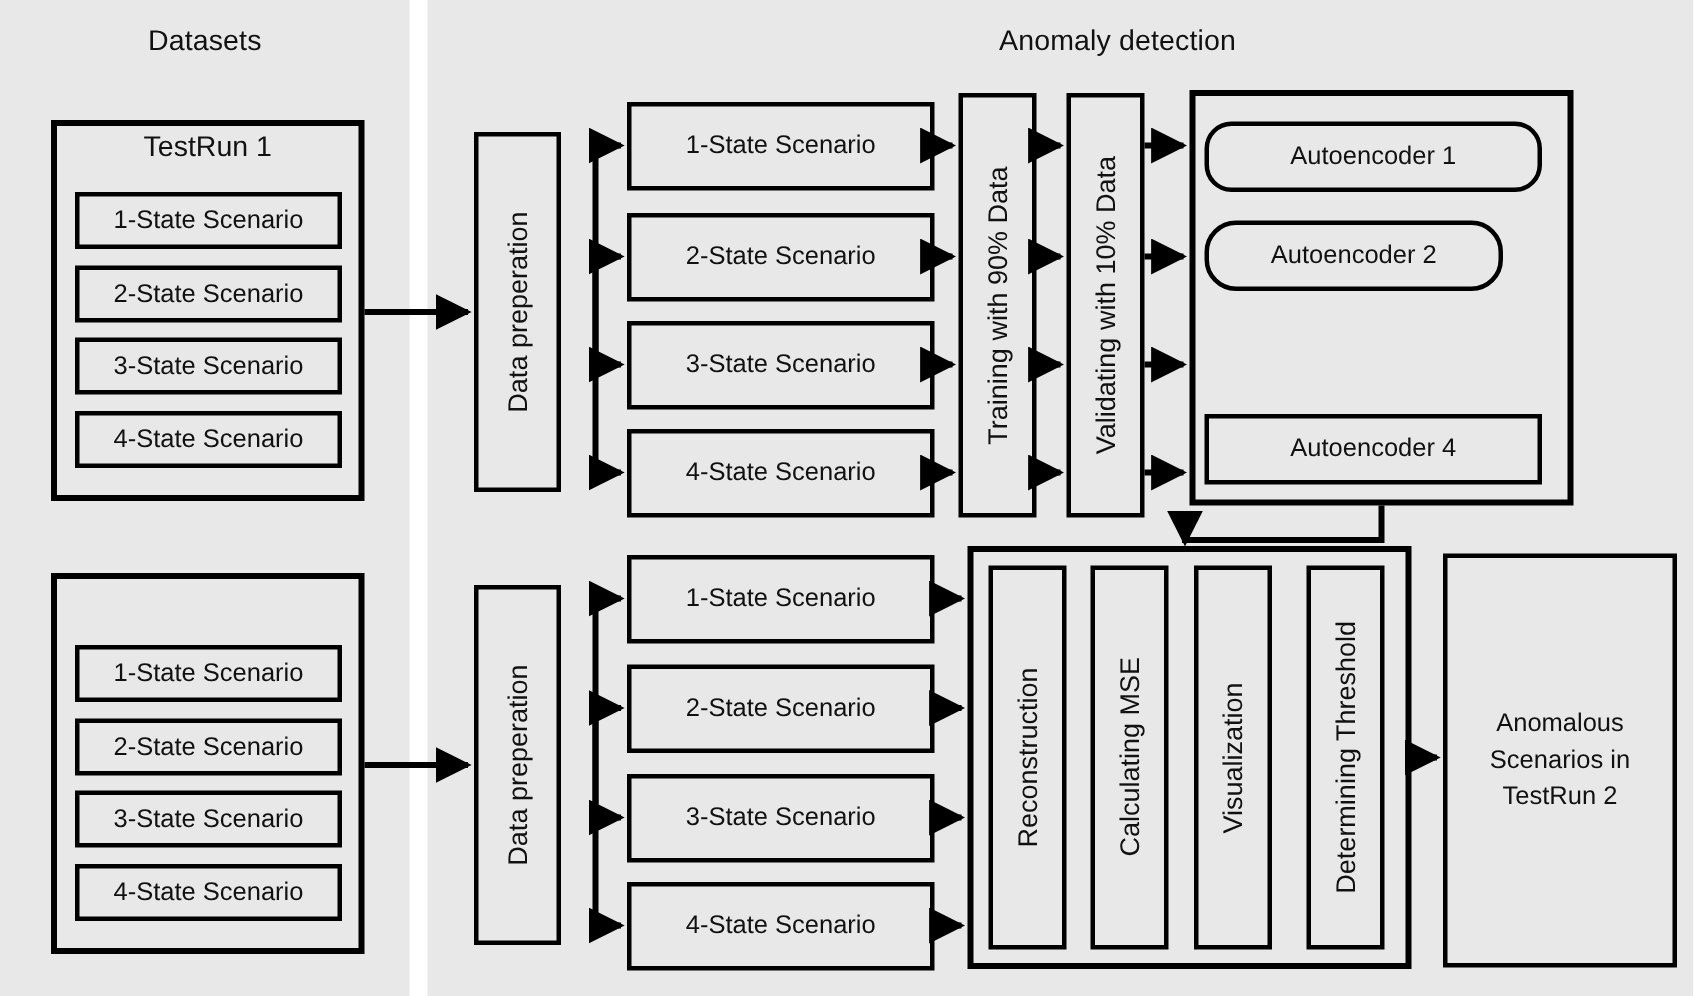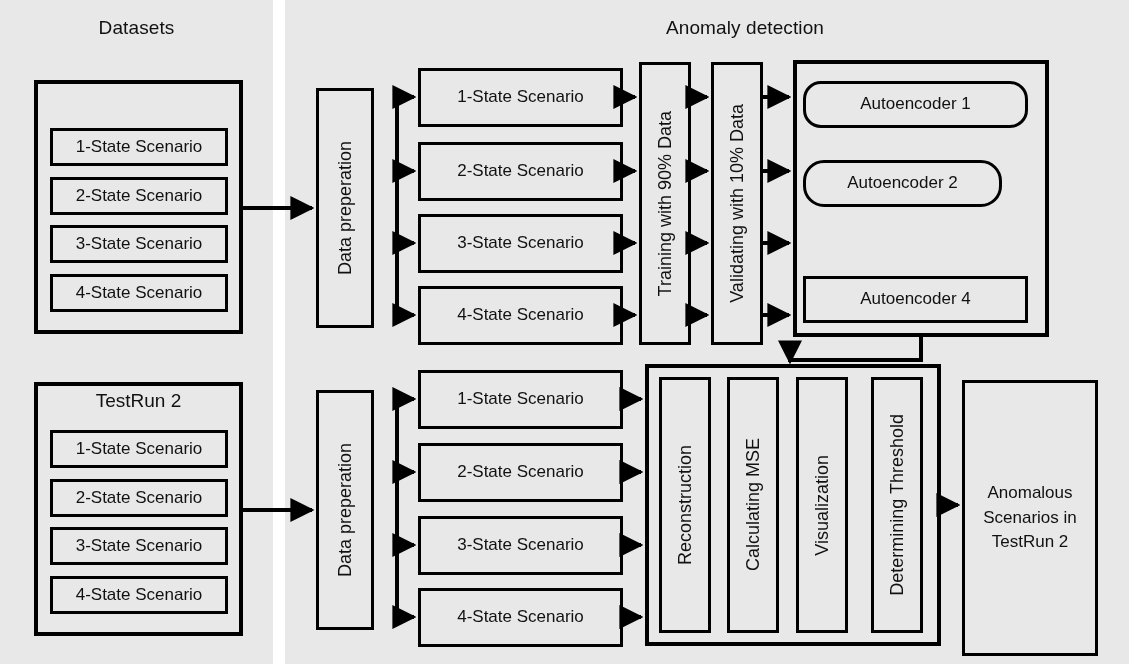--- a/index.html
+++ b/index.html
@@ -37,27 +37,27 @@
 
 <div id="canvas">
 
   <div class="panel" id="panel-datasets"></div>
   <div class="panel" id="panel-anomaly"></div>
 
   <div class="panel-title" id="title-datasets">Datasets</div>
   <div class="panel-title" id="title-anomaly">Anomaly detection</div>
 
   <div class="group" style="left:34px;top:80px;width:209px;height:254px;"></div>
+  <div class="group-label" style="left:34px;top:88px;width:209px;">TestRun 1</div>
   <div class="box" style="left:50px;top:128px;width:178px;height:38px;">1-State Scenario</div>
   <div class="box" style="left:50px;top:177px;width:178px;height:38px;">2-State Scenario</div>
   <div class="box" style="left:50px;top:225px;width:178px;height:38px;">3-State Scenario</div>
   <div class="box" style="left:50px;top:274px;width:178px;height:38px;">4-State Scenario</div>
 
   <div class="group" style="left:34px;top:382px;width:209px;height:254px;"></div>
-  <div class="group-label" style="left:34px;top:390px;width:209px;">TestRun 2</div>
   <div class="box" style="left:50px;top:430px;width:178px;height:38px;">1-State Scenario</div>
   <div class="box" style="left:50px;top:479px;width:178px;height:38px;">2-State Scenario</div>
   <div class="box" style="left:50px;top:527px;width:178px;height:38px;">3-State Scenario</div>
   <div class="box" style="left:50px;top:576px;width:178px;height:38px;">4-State Scenario</div>
 
   <div class="vbox" style="left:316px;top:88px;width:58px;height:240px;">
     <span>Data preperation</span>
   </div>
 
   <div class="box" style="left:418px;top:68px;width:205px;height:59px;">1-State Scenario</div>
@@ -68,21 +68,21 @@
   <div class="vbox" style="left:639px;top:62px;width:52px;height:283px;">
     <span>Training with 90% Data</span>
   </div>
 
   <div class="vbox" style="left:711px;top:62px;width:52px;height:283px;">
     <span>Validating with 10% Data</span>
   </div>
 
   <div class="group" style="left:793px;top:60px;width:256px;height:277px;"></div>
   <div class="box" style="left:803px;top:81px;width:225px;height:47px;border-radius:18px;">Autoencoder 1</div>
-  <div class="box" style="left:803px;top:160px;width:199px;height:47px;border-radius:21px;">Autoencoder 2</div>
+  <div class="box" style="left:803px;top:147px;width:199px;height:47px;border-radius:21px;">Autoencoder 2</div>
   <div class="box" style="left:803px;top:276px;width:225px;height:47px;text-align:center;">Autoencoder 4</div>
 
   <div class="vbox" style="left:316px;top:390px;width:58px;height:240px;">
     <span>Data preperation</span>
   </div>
 
   <div class="box" style="left:418px;top:370px;width:205px;height:59px;">1-State Scenario</div>
   <div class="box" style="left:418px;top:443px;width:205px;height:59px;">2-State Scenario</div>
   <div class="box" style="left:418px;top:516px;width:205px;height:59px;">3-State Scenario</div>
   <div class="box" style="left:418px;top:588px;width:205px;height:59px;">4-State Scenario</div>
@@ -94,21 +94,21 @@
   <div class="vbox" style="left:727px;top:377px;width:52px;height:256px;">
     <span>Calculating MSE</span>
   </div>
   <div class="vbox" style="left:796px;top:377px;width:52px;height:256px;">
     <span>Visualization</span>
   </div>
   <div class="vbox" style="left:871px;top:377px;width:52px;height:256px;">
     <span>Determining Threshold</span>
   </div>
 
-  <div class="box" style="left:962px;top:380px;width:136px;height:276px;padding:1px 12px;line-height:1.45;">Anomalous Scenarios in TestRun 2</div>
+  <div class="box" style="left:962px;top:369px;width:156px;height:276px;padding:1px 12px;line-height:1.45;">Anomalous Scenarios in TestRun 2</div>
 
   <svg id="wires" viewBox="0 0 1129 664" xmlns="http://www.w3.org/2000/svg">
     <defs>
       <marker id="ah" viewBox="0 0 10 10" refX="9" refY="5" markerWidth="6" markerHeight="6" orient="auto-start-reverse">
         <path d="M0,0 L10,5 L0,10 z" fill="#000"></path>
       </marker>
     </defs>
     <g stroke="#000" stroke-width="4" fill="none" marker-end="url(#ah)">
 
       <path d="M243,208 L312,208"></path>

